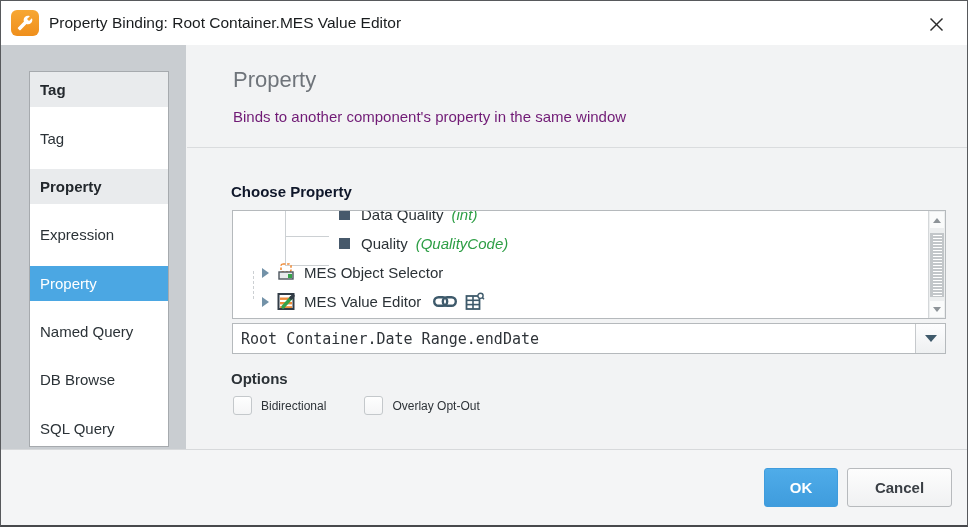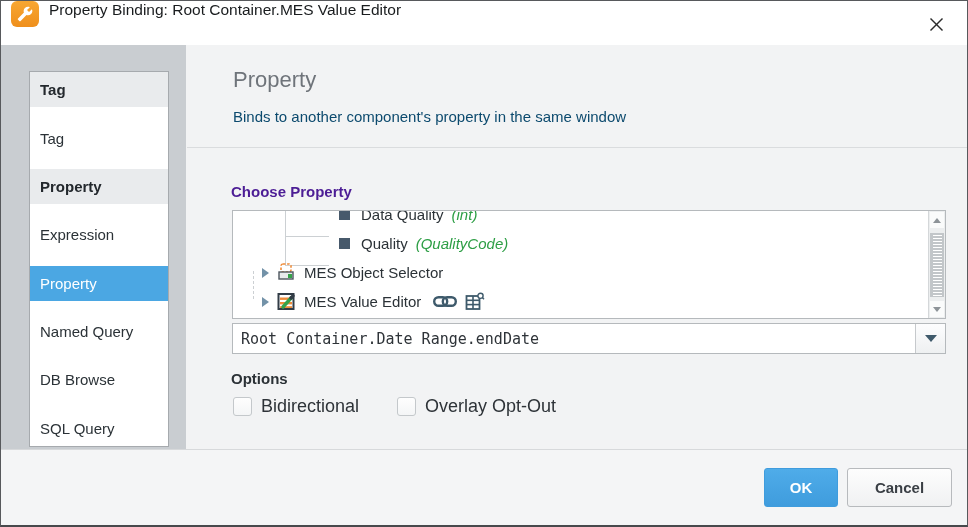--- a/index.html
+++ b/index.html
@@ -3,42 +3,42 @@
 <meta charset="utf-8">
 <style>
   * { margin:0; padding:0; box-sizing:border-box; }
   html,body { background:#e9e9e9; font-family:"Liberation Sans", sans-serif; }
   .window{
     position:relative; width:968px; height:527px; background:#ffffff;
     border:1px solid #57595c; border-bottom:2px solid #47494c; overflow:hidden;
   }
   
   .titlebar{ position:absolute; top:0; left:0; right:0; height:44px; background:#ffffff;
-    display:flex; align-items:flex-start; padding-left:10px; }
+    display:flex; align-items:center; padding-left:10px; }
   .app-icon{ width:28px; height:26px; border-radius:6px; background:linear-gradient(#f7a733,#ef8f1c);
     display:flex; align-items:center; justify-content:center; flex:0 0 auto; }
   .app-icon svg{ transform:scaleX(-1); }
   .title-text{ margin-left:10px; font-size:15.5px; color:#191c1e; }
   .close-btn{ position:absolute; right:18px; top:11px; width:26px; height:24px;
     display:flex; align-items:center; justify-content:center; cursor:pointer; }
   
   .left-band{ position:absolute; top:44px; left:0; width:185px; bottom:76px; background:#c9cdd1; }
   .main-area{ position:absolute; top:44px; left:185px; right:0; bottom:76px; background:#f2f3f4; }
   
   .sidebar{ position:absolute; left:28px; top:26px; width:140px; height:376px;
     background:#ffffff; border:1px solid #a6aaae; display:flex; flex-direction:column;gap:13px; }
   .side-item{ flex:1 1 0; display:flex; align-items:center; padding-left:10px;
     font-size:15px; color:#2b3237; cursor:pointer; }
   .side-item.header{ background:#e9ebed; font-weight:bold; color:#23282d; cursor:default; }
   .side-item.selected{ background:#4ba7e3; color:#ffffff; }
   
   .page-heading{ position:absolute; left:47px; top:22px; font-size:22px; color:#6f747a; }
-  .page-subtitle{ position:absolute; left:47px; top:63px; font-size:15px; color:#0c4a6e; }
+  .page-subtitle{ position:absolute; left:47px; top:63px; font-size:15px; color:#701a75; }
   .heading-divider{ position:absolute; left:1px; right:0; top:102px; height:1px; background:#dadcde; }
-  .choose-label{ position:absolute; left:45px; top:138px; font-size:15px; font-weight:bold; color:#4c1d95; }
+  .choose-label{ position:absolute; left:45px; top:138px; font-size:15px; font-weight:bold; color:#0f172a; }
   
   .tree-box{ position:absolute; left:46px; top:165px; width:714px; height:109px;
     background:#ffffff; border:1px solid #b5b9bc; overflow:hidden; }
   .tree-scroll-pane{ position:absolute; left:0; top:0; right:17px; bottom:0; overflow:hidden; }
   .tree-content{ position:absolute; left:1px; top:-11px; right:0; }
   .tree-row{ height:29px; display:flex; align-items:center; position:relative; font-size:15px; color:#2b3237; }
   .tree-row .row-label{ margin-right:8px; white-space:nowrap; }
   .type-suffix{ font-style:italic; color:#2d9e45; }
   .indent-child{ padding-left:105px; }
   .indent-node{ padding-left:28px; }
@@ -64,21 +64,21 @@
   .combo input{ flex:1; border:none; outline:none; background:transparent;
     font-family:"DejaVu Sans Mono", monospace; font-size:15px; color:#2e3338; padding:0 8px; }
   .combo-btn{ width:30px; border-left:1px solid #c6c9cc; background:linear-gradient(#fdfdfe,#eef0f1);
     display:flex; align-items:center; justify-content:center; cursor:pointer; }
   .combo-tri{ width:0; height:0; border-left:6px solid transparent; border-right:6px solid transparent; border-top:7px solid #3f5a6b; }
   
   .options-label{ position:absolute; left:45px; top:325px; font-size:15px; font-weight:bold; color:#2b3136; }
   .options-row{ position:absolute; left:47px; top:351px; display:flex; align-items:center; }
   .checkbox{ width:19px; height:19px; border:1px solid #c4c8cb; border-radius:3px;
     background:linear-gradient(#fefefe,#f4f5f6); cursor:pointer; flex:0 0 auto; }
-  .cb-label{ font-size:18px; color:#2e3338; margin-left:9px; }
+  .cb-label{ font-size:12px; color:#2e3338; margin-left:9px; }
   .cb-group{ display:flex; align-items:center; }
   .cb-gap{ width:38px; }
   
   .footer{ position:absolute; left:0; right:0; bottom:0; height:76px; background:#f4f5f6; border-top:1px solid #d7d9db; }
   .btn{ position:absolute; top:18px; height:39px; border-radius:3px; font-size:15px; font-weight:bold;
     display:flex; align-items:center; justify-content:center; cursor:pointer; font-family:"Liberation Sans",sans-serif; }
   .btn-ok{ right:129px; width:74px; background:linear-gradient(#4face9,#3f9cdd); color:#ffffff; border:1px solid #3f9cdd; }
   .btn-cancel{ right:15px; width:105px; background:linear-gradient(#fdfdfd,#f0f1f2); color:#3a3f45; border:1px solid #b7babd; }
 </style>
 </head>

